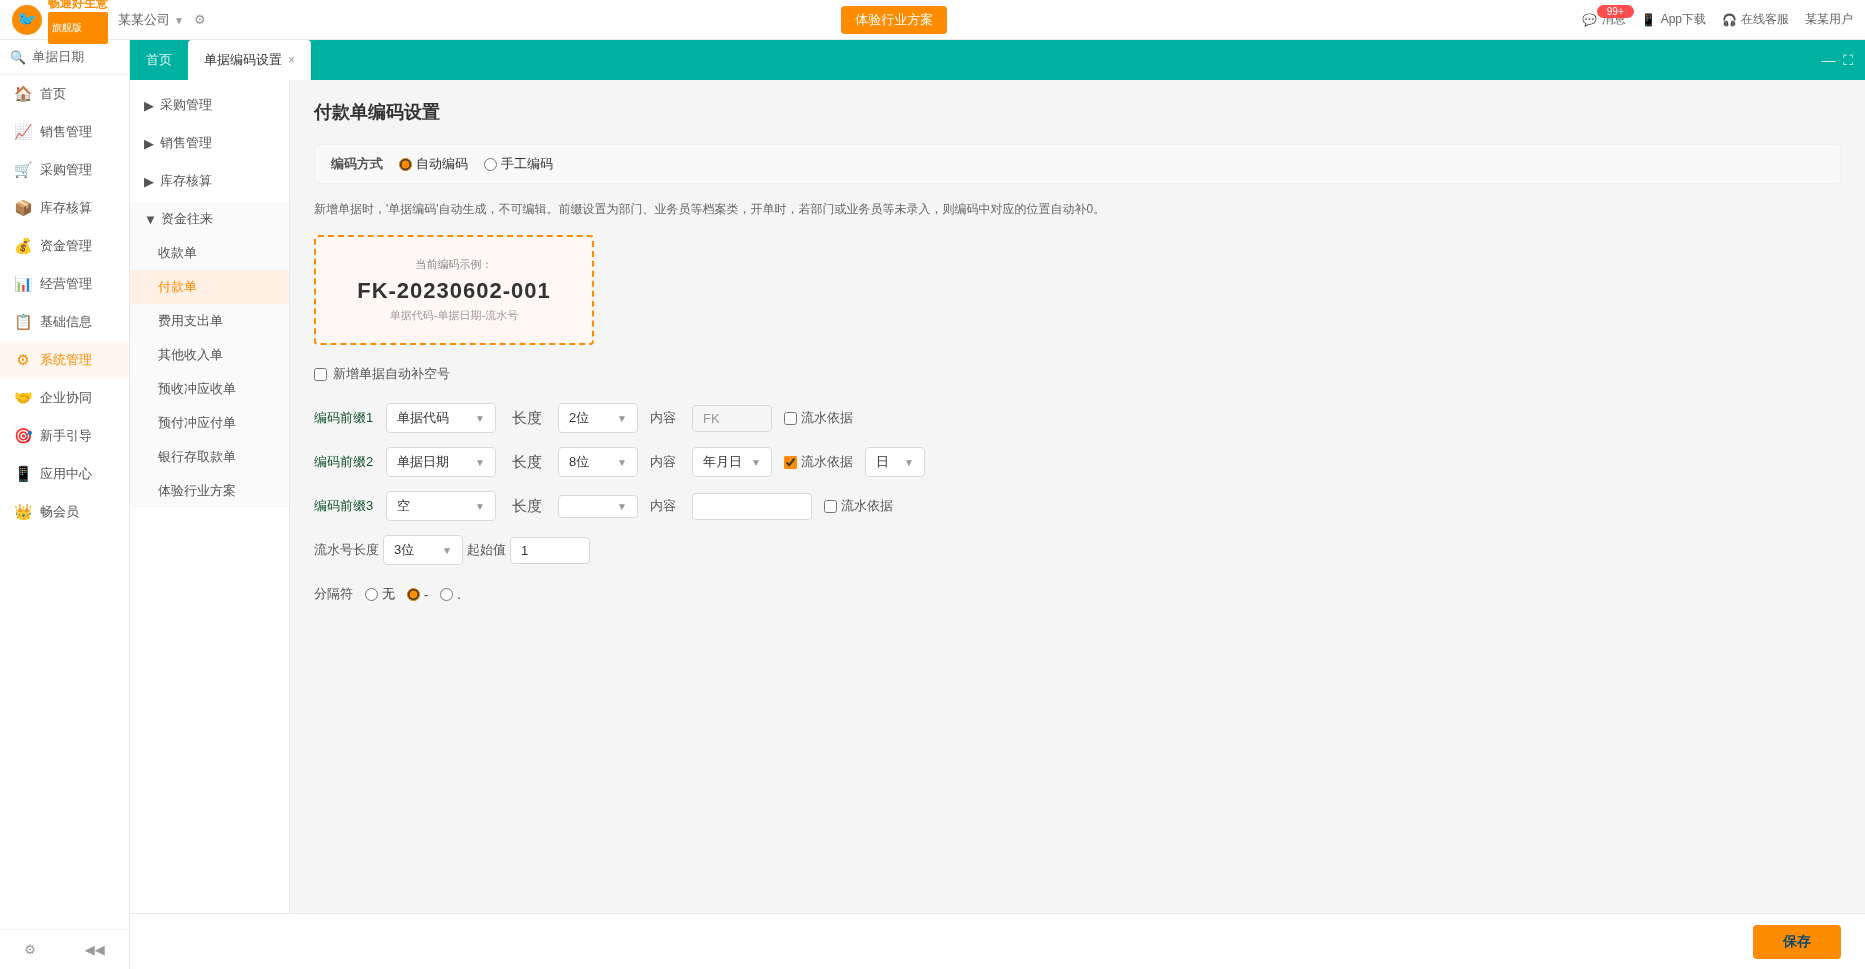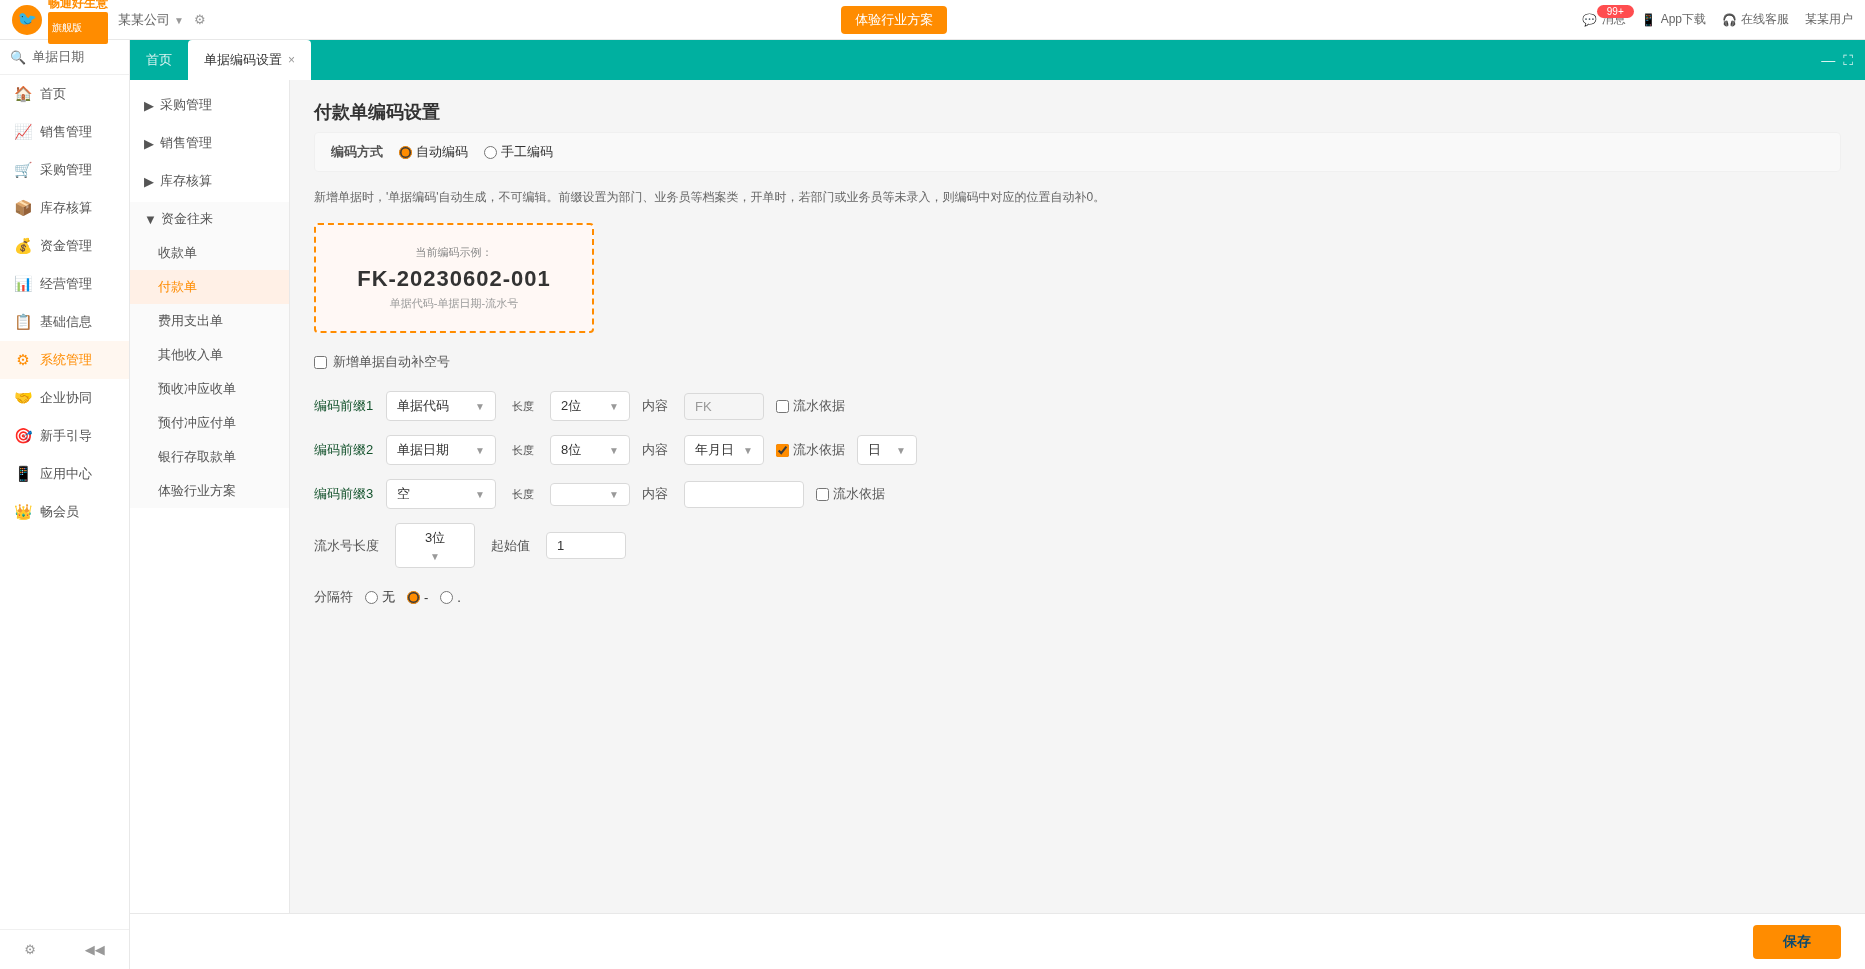--- a/index.html
+++ b/index.html
@@ -253,21 +253,21 @@
     
     .main-content {
       flex: 1;
       padding: 20px 24px;
       overflow-y: auto;
     }
     .page-title {
       font-size: 18px;
       font-weight: 600;
       color: #333;
-      margin-bottom: 8px;
+      margin-bottom: 20px;
     }
     .radio-group {
       display: flex;
       align-items: center;
       gap: 16px;
     }
     .radio-item {
       display: flex;
       align-items: center;
       gap: 4px;
@@ -349,42 +349,42 @@
       font-size: 13px;
       color: #333;
       min-width: 80px;
       outline: none;
     }
     .config-input.readonly {
       background: #f5f5f5;
       color: #999;
     }
     .length-label {
-      font-size: 11px;
+      font-size: 15px;
       color: #555;
       margin: 0 4px;
     }
     .content-label {
       font-size: 13px;
       color: #555;
       margin-right: 4px;
     }
     .checkbox-inline {
       display: flex;
       align-items: center;
       gap: 4px;
     }
     .checkbox-inline input[type="checkbox"] { accent-color: #ff8c00; }
     .checkbox-inline label { font-size: 13px; color: #555; }
 
     
     .serial-row {
       display: flex;
       align-items: center;
-      gap: 16px;
+      gap: 4px;
       margin-bottom: 20px;
     }
     .serial-label { font-size: 13px; color: #555; }
 
     
     .separator-row {
       display: flex;
       align-items: center;
       gap: 12px;
       margin-bottom: 20px;
@@ -666,21 +666,21 @@
           <input class="config-input" type="text" value="" style="width: 120px;">
           <div class="checkbox-inline">
             <input type="checkbox" id="serial3" style="">
             <label for="serial3">流水依据</label>
           </div>
         </div>
 
         
         <div class="serial-row">
           <span class="serial-label">流水号长度</span>
-          <div class="config-select" style="min-width:80px;flex-direction:column;">
+          <div class="config-select" style="min-width:80px;">
             <span>3位</span>
             <span style="font-size:10px;color:#999;">▼</span>
           </div>
           <span class="serial-label">起始值</span>
           <input class="config-input" type="text" style="width: 80px;" value="1">
         </div>
 
         
         <div class="separator-row">
           <span class="separator-label">分隔符</span>

